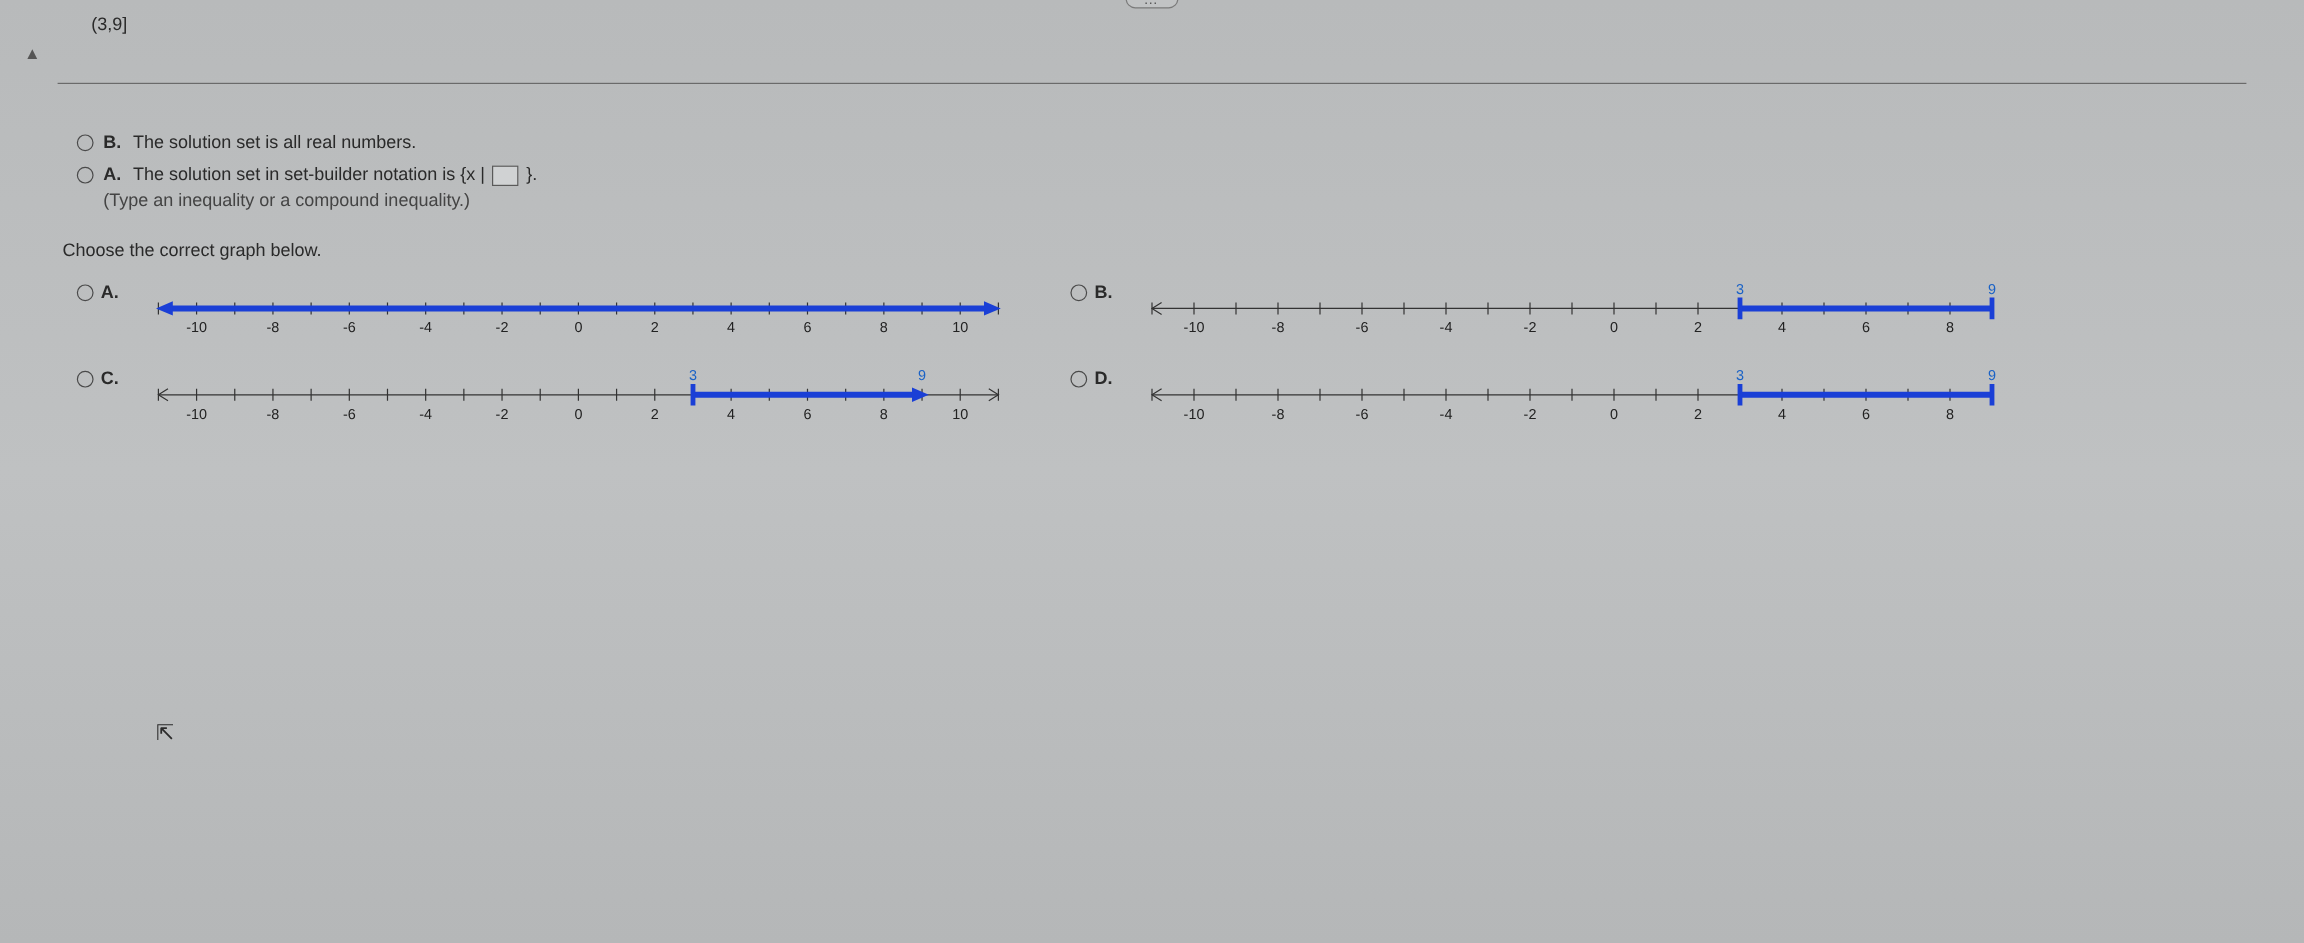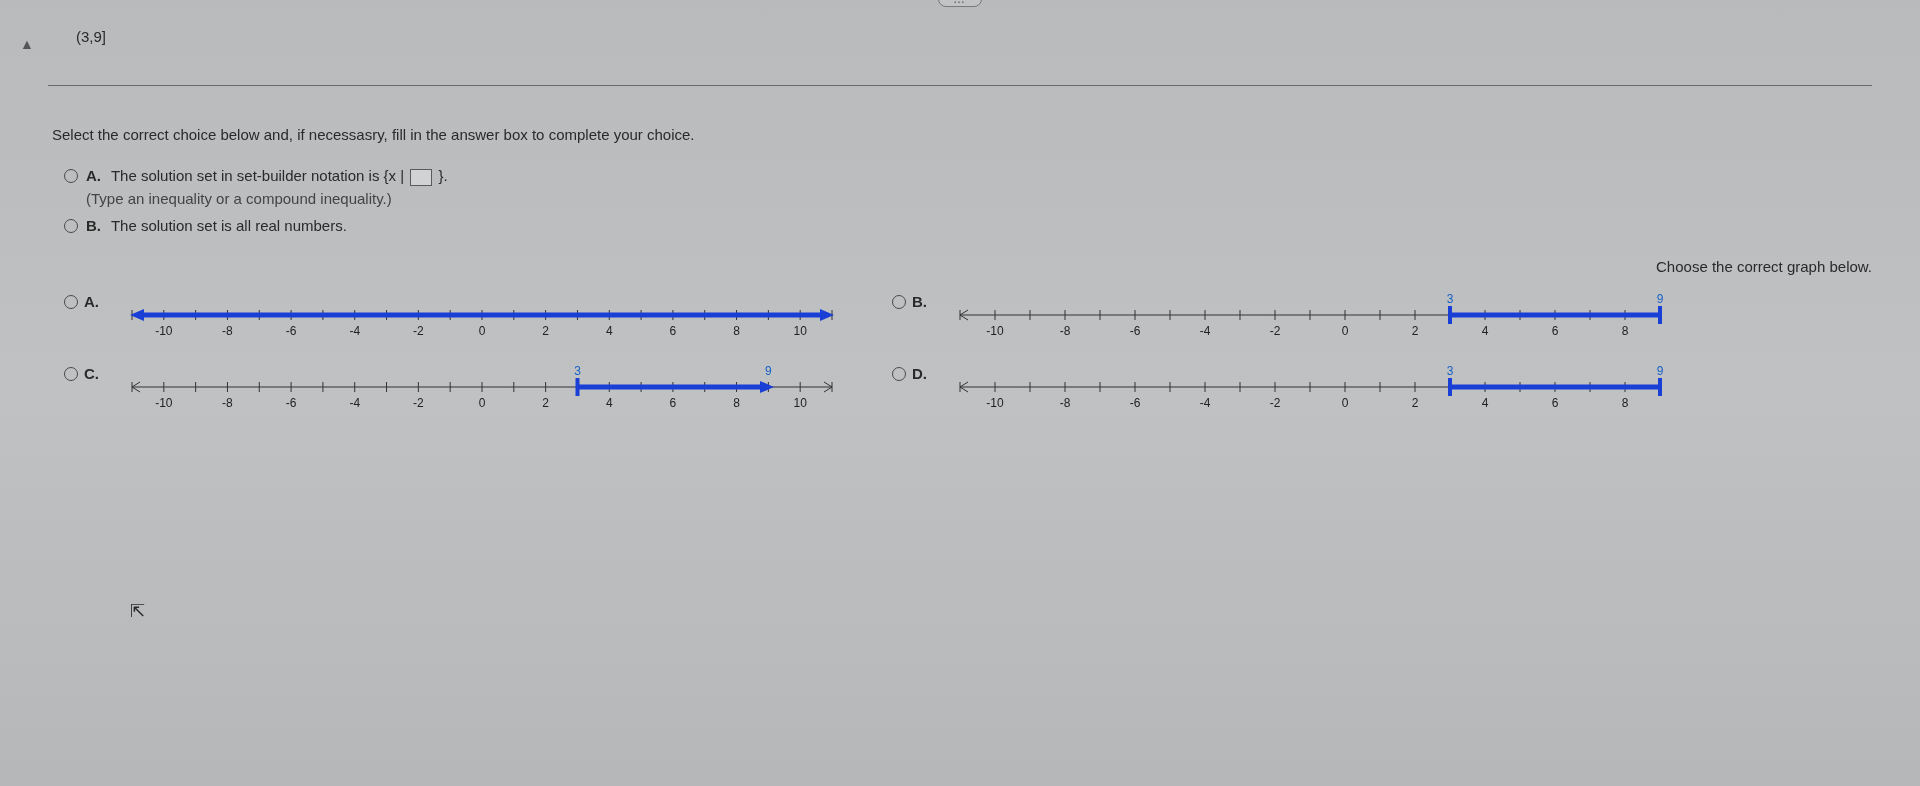--- a/index.html
+++ b/index.html
@@ -21,21 +21,20 @@
   position: absolute;
   left: 20px;
   top: 36px;
   color: #555;
   font-size: 14px;
 }
 .interval {
   padding-left: 28px;
   font-size: 15px;
   margin-bottom: 40px;
-  margin-top: 16px;
 }
 .separator {
   border: none;
   border-top: 1px solid #6a6a6a;
   margin-bottom: 40px;
   position: relative;
 }
 .sep-pill {
   position: absolute;
   left: 50%;
@@ -73,21 +72,21 @@
 .sub { color: #444; margin-top: 4px; }
 .answer-box {
   display: inline-block;
   width: 22px;
   height: 17px;
   border: 1px solid #5a5a5a;
   background: #d0d2d3;
   vertical-align: middle;
   margin: 0 2px;
 }
-.graph-label { margin: 24px 0 18px 4px; text-align: right; }
+.graph-label { margin: 24px 0 18px 4px; }
 .graphs-grid {
   display: grid;
   grid-template-columns: 800px 800px;
   column-gap: 28px;
   row-gap: 18px;
   margin-left: 16px;
 }
 .graph-cell {
   display: flex;
   align-items: flex-start;
@@ -124,36 +123,35 @@
 <body>
 
 <div class="page">
   <div class="scroll-arrow">▲</div>
 
   <div class="interval">(3,9]</div>
 
   <hr class="separator">
   <div class="sep-pill">…</div>
 
-  <div class="instr">Select the correct choice below and, if necessasry, fill in the answer box to complete your choice.</div>
+
+  <div class="choice-row">
+    <div class="radio"></div>
+    <div>
+      <span class="choice-letter">B.</span>
+      <span>The solution set is all real numbers.</span>
+    </div>
+  </div>
 
   <div class="choice-row">
     <div class="radio"></div>
     <div>
       <span class="choice-letter">A.</span>
       <span>The solution set in set-builder notation is {x | </span><span class="answer-box"></span><span> }.</span>
       <div class="sub">(Type an inequality or a compound inequality.)</div>
-    </div>
-  </div>
-
-  <div class="choice-row">
-    <div class="radio"></div>
-    <div>
-      <span class="choice-letter">B.</span>
-      <span>The solution set is all real numbers.</span>
     </div>
   </div>
 
 
   <div class="graph-label">Choose the correct graph below.</div>
 
   <div class="graphs-grid">
 
     <div class="graph-cell">
       <div class="graph-header">

